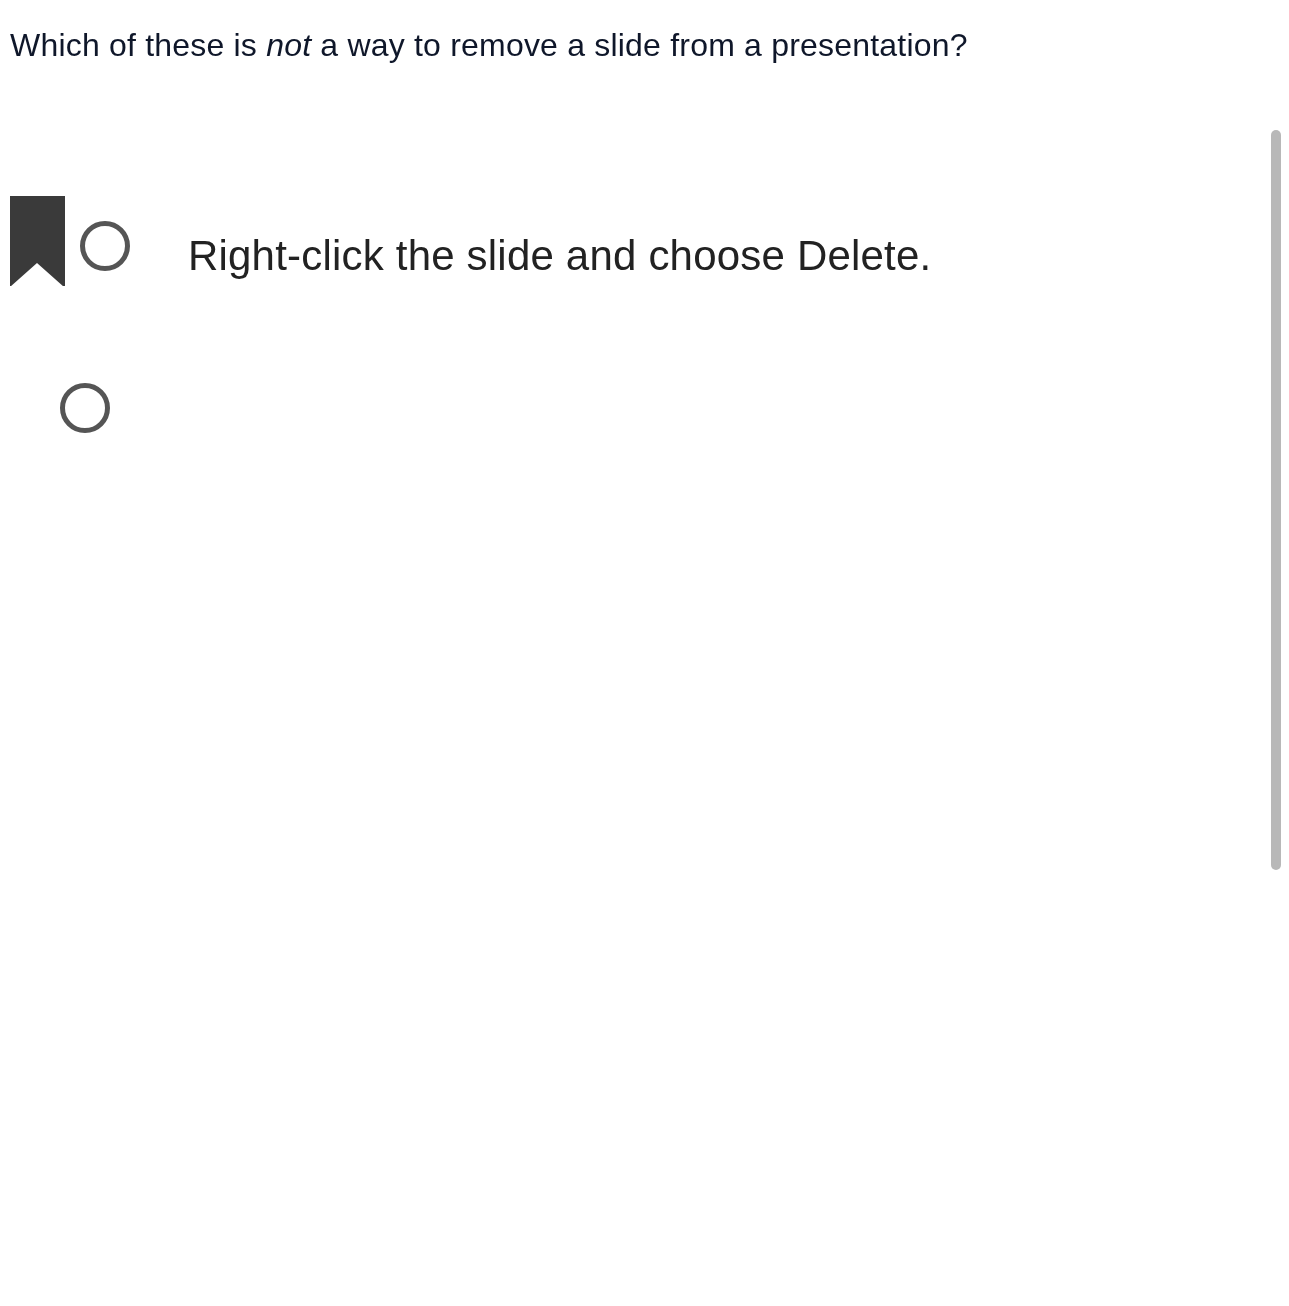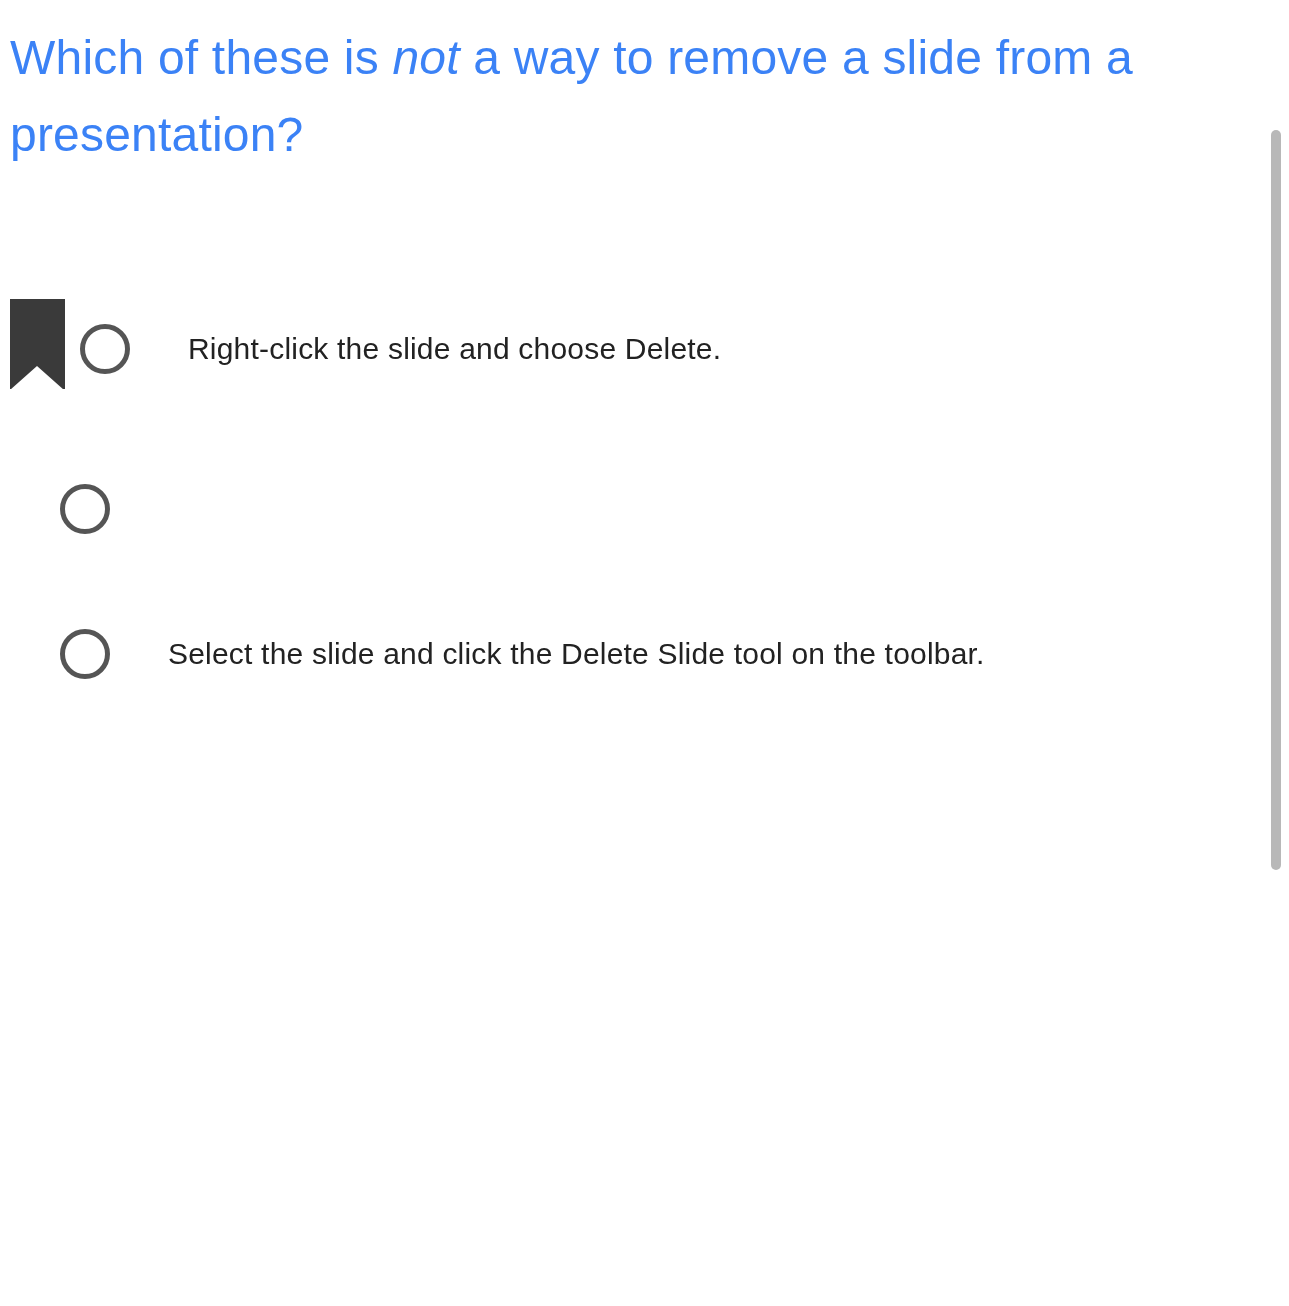--- a/index.html
+++ b/index.html
@@ -12,22 +12,22 @@
       background: #ffffff;
       width: 1289px;
       height: 1306px;
       position: relative;
       overflow: hidden;
     }
     .question-container {
       padding: 20px 20px 20px 10px;
     }
     .question-text {
-      font-size: 48px;
-      color: #3b82f6;
+      font-size: 32px;
+      color: #0f172a;
       line-height: 1.6;
       margin-bottom: 150px;
       letter-spacing: 0.2px;
     }
     .question-text .italic {
       font-style: italic;
     }
     .options-container {
       padding-left: 50px;
     }
@@ -67,21 +67,21 @@
       border-radius: 50%;
       flex-shrink: 0;
       margin-right: 58px;
       cursor: pointer;
       background: #ffffff;
     }
     .option-row:first-child .radio-button {
       margin-left: 15px;
     }
     .option-text {
-      font-size: 30px;
+      font-size: 42px;
       color: #222;
       line-height: 1.55;
       padding-top: 2px;
       letter-spacing: 0.2px;
       max-width: 1000px;
     }
     .scrollbar {
       position: absolute;
       right: 8px;
       top: 130px;
@@ -104,20 +104,16 @@
       <div class="bookmark-icon"></div>
       <div class="radio-button"></div>
       <div class="option-text">Right-click the slide and choose Delete.</div>
     </div>
 
     <div class="option-row">
       <div class="radio-button"></div>
     </div>
 
 
-    <div class="option-row">
-      <div class="radio-button"></div>
-      <div class="option-text">Select the slide and click the Delete Slide tool on the toolbar.</div>
-    </div>
   </div>
 </div>
 
 <div class="scrollbar"></div>
 
 </body></html>

